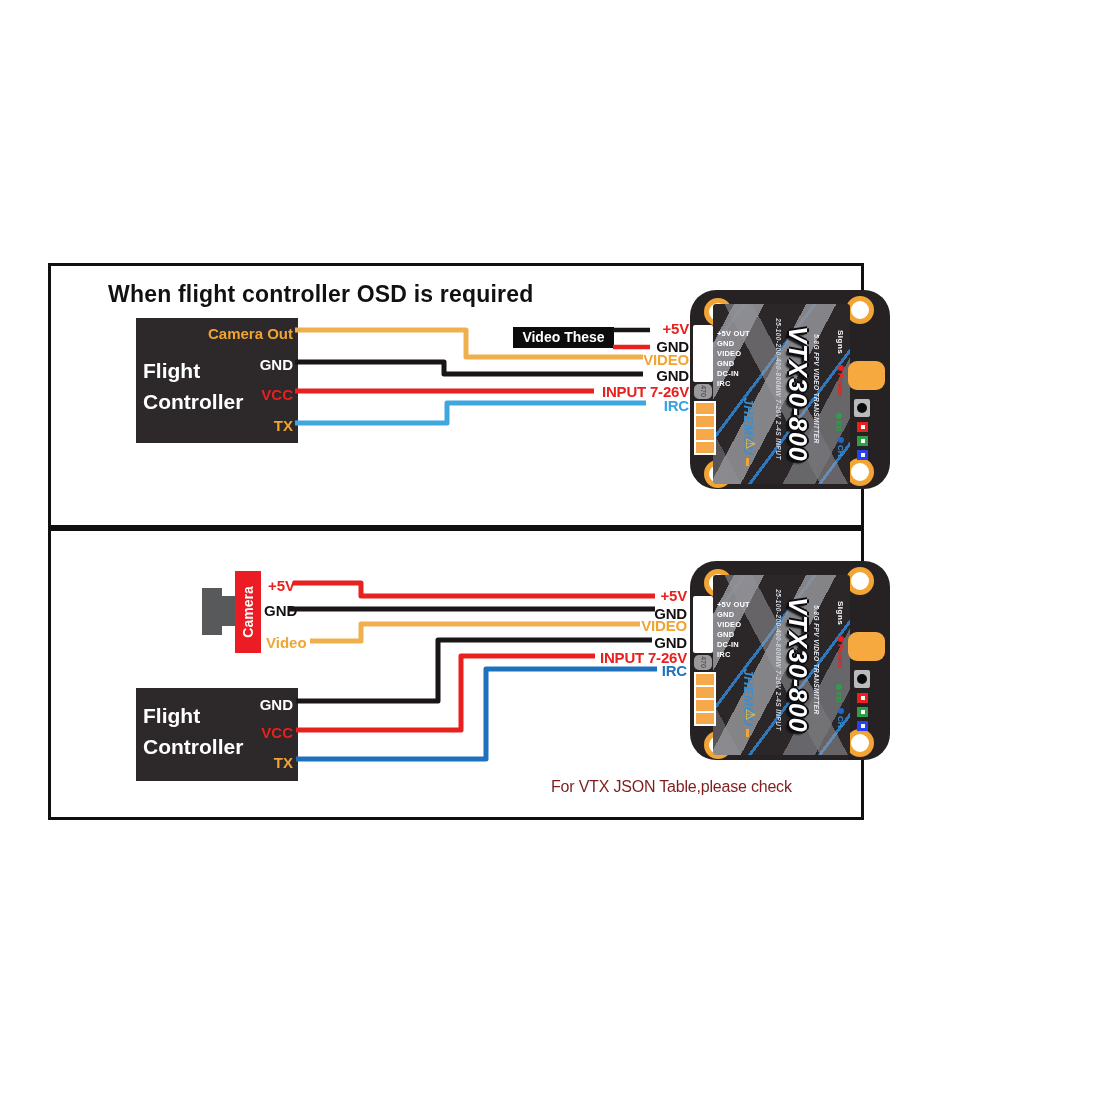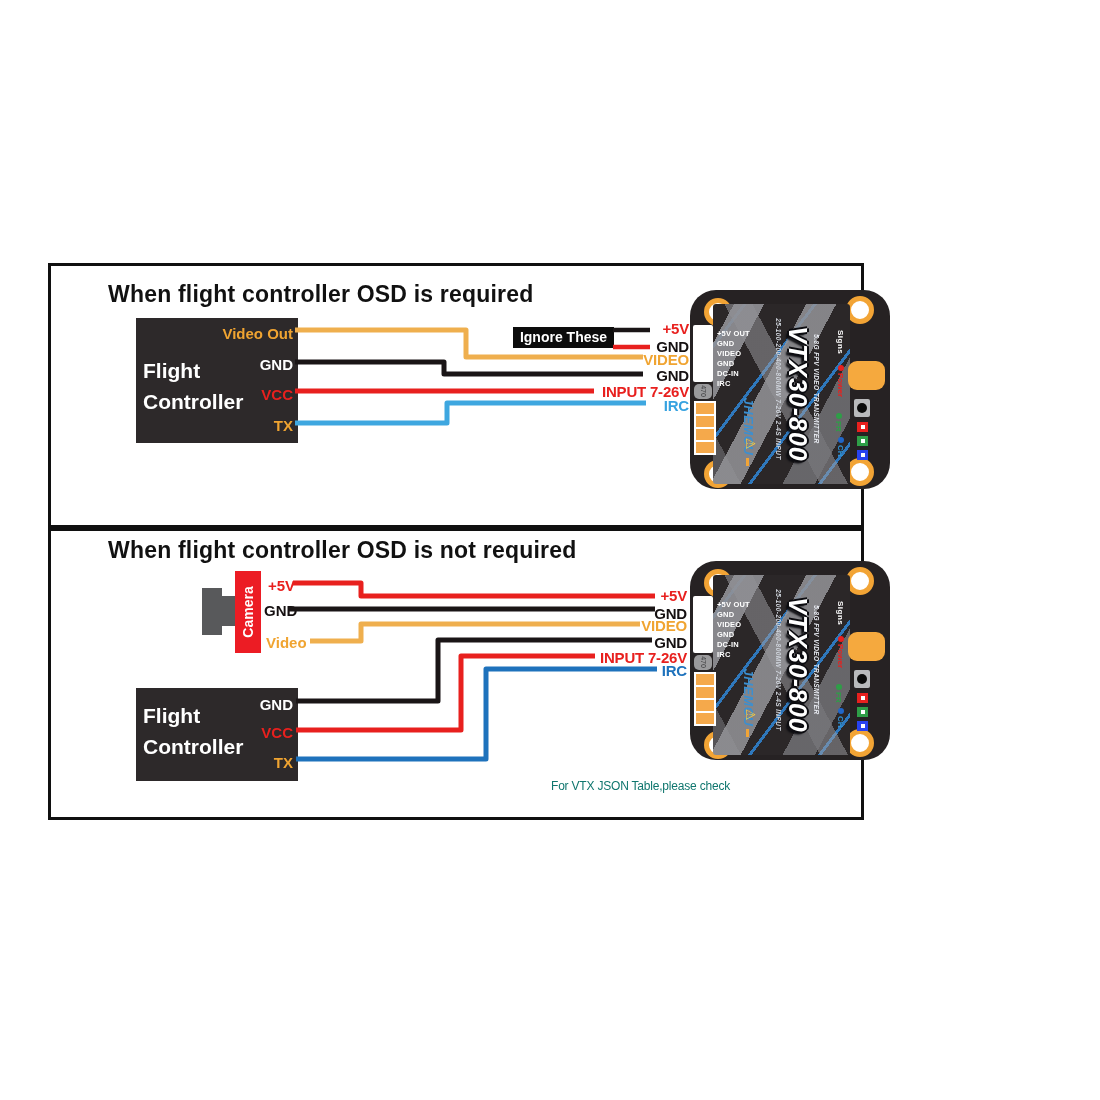--- a/index.html
+++ b/index.html
@@ -34,21 +34,21 @@
   
   #camera-body{position:absolute;left:184px;top:40px;width:26px;height:82px;background:#ec1c24;}
   #camera-body .cam-label{position:absolute;left:-27px;top:34px;width:80px;height:14px;transform:rotate(-90deg);
      color:#fff;font-size:14px;font-weight:bold;text-align:center;line-height:14px;}
   .cam-barrel{position:absolute;background:#58595b;}
   #barrel1{left:151px;top:57px;width:20px;height:47px;}
   #barrel2{left:170px;top:65px;width:15px;height:30px;}
   .cam-pin{position:absolute;font-size:15px;font-weight:bold;line-height:16px;white-space:nowrap;}
 
   
-  .footer-line{position:absolute;left:500px;color:#0f766e;font-size:12px;line-height:17px;white-space:nowrap;letter-spacing:-0.2px;}
+  .footer-line{position:absolute;left:500px;color:#7f1d1d;font-size:16px;line-height:17px;white-space:nowrap;letter-spacing:-0.2px;}
 
   
   #wires{position:absolute;left:0;top:0;z-index:2;pointer-events:none;}
   .panel,.fcbox{z-index:1;}
   .wlabel,#ignore-box,.cam-pin,.fc-pin{z-index:3;}
 
   
   .board{position:absolute;left:690px;width:200px;height:199px;background:#262223;border-radius:26px;z-index:3;}
   #board1{top:290px;} #board2{top:561px;}
   .hole{position:absolute;width:18px;height:18px;background:#fff;border:5px solid #f2a435;border-radius:50%;}
@@ -113,38 +113,37 @@
   </svg>
 
   <div class="panel" id="panel1">
     <div class="panel-title">When flight controller OSD is required</div>
 
     <div class="fcbox" id="fc1">
       <div class="fc-name">
         <span>Flight</span><br>
         <span>Controller</span>
       </div>
-      <div class="fc-pin c-orange" style="top:7px">Video Out</div>
+      <div class="fc-pin c-orange" style="top:7px">Camera Out</div>
       <div class="fc-pin c-white" style="top:38px">GND</div>
       <div class="fc-pin c-red" style="top:68px">VCC</div>
       <div class="fc-pin c-orange" style="top:99px">TX</div>
     </div>
 
-    <div id="ignore-box">Ignore These</div>
+    <div id="ignore-box">Video These</div>
 
     <div class="wlabel c-red" style="top:54px">+5V</div>
     <div class="wlabel c-black" style="top:72px">GND</div>
     <div class="wlabel c-orange" style="top:85px">VIDEO</div>
     <div class="wlabel c-black" style="top:101px">GND</div>
     <div class="wlabel c-red" style="top:117px">INPUT 7-26V</div>
     <div class="wlabel c-blue-l" style="top:131px">IRC</div>
   </div>
 
   <div class="panel" id="panel2">
-    <div class="panel-title">When flight controller OSD is not required</div>
 
     <div class="cam-barrel" id="barrel1"></div>
     <div class="cam-barrel" id="barrel2"></div>
     <div id="camera-body">
       <div class="cam-label">Camera</div>
     </div>
     <div class="cam-pin c-red" style="left:217px;top:47px;">+5V</div>
     <div class="cam-pin c-black" style="left:213px;top:72px;">GND</div>
     <div class="cam-pin c-orange" style="left:215px;top:104px;">Video</div>
 

